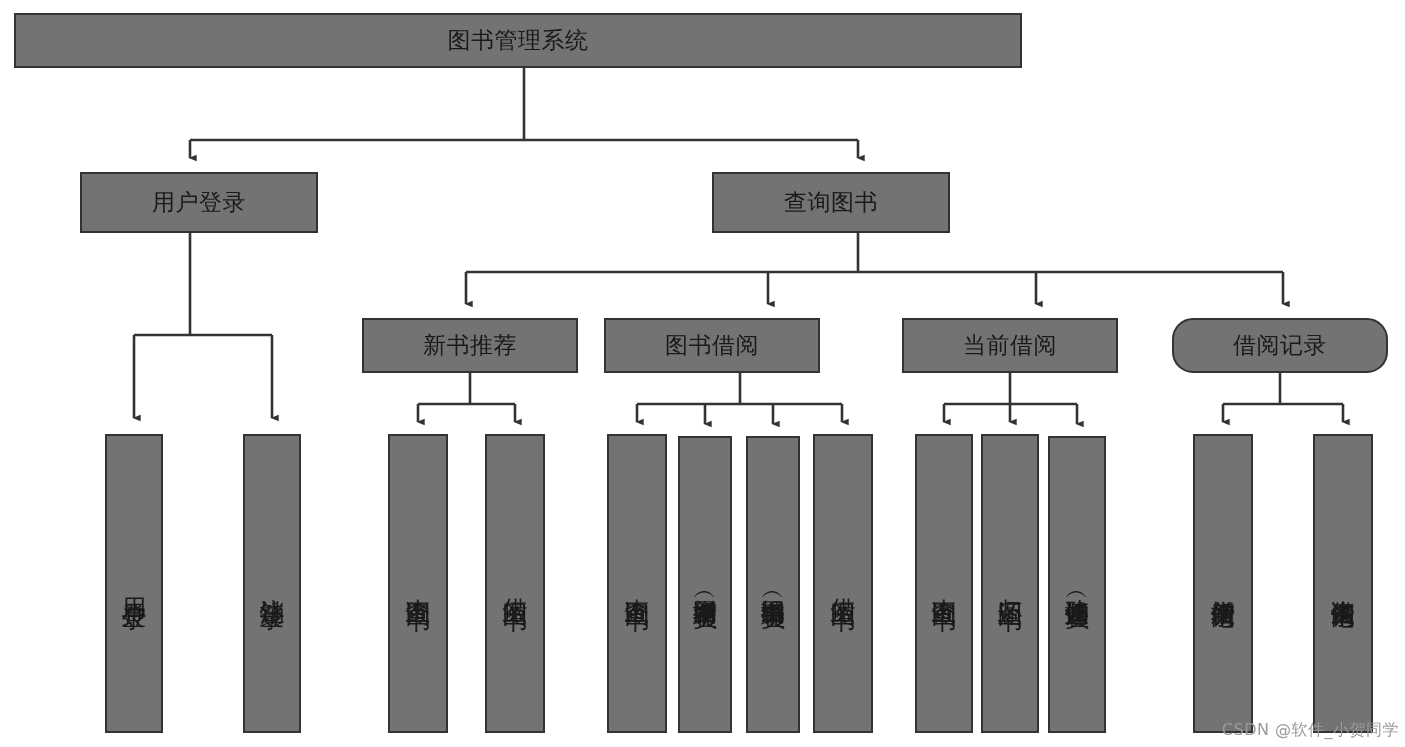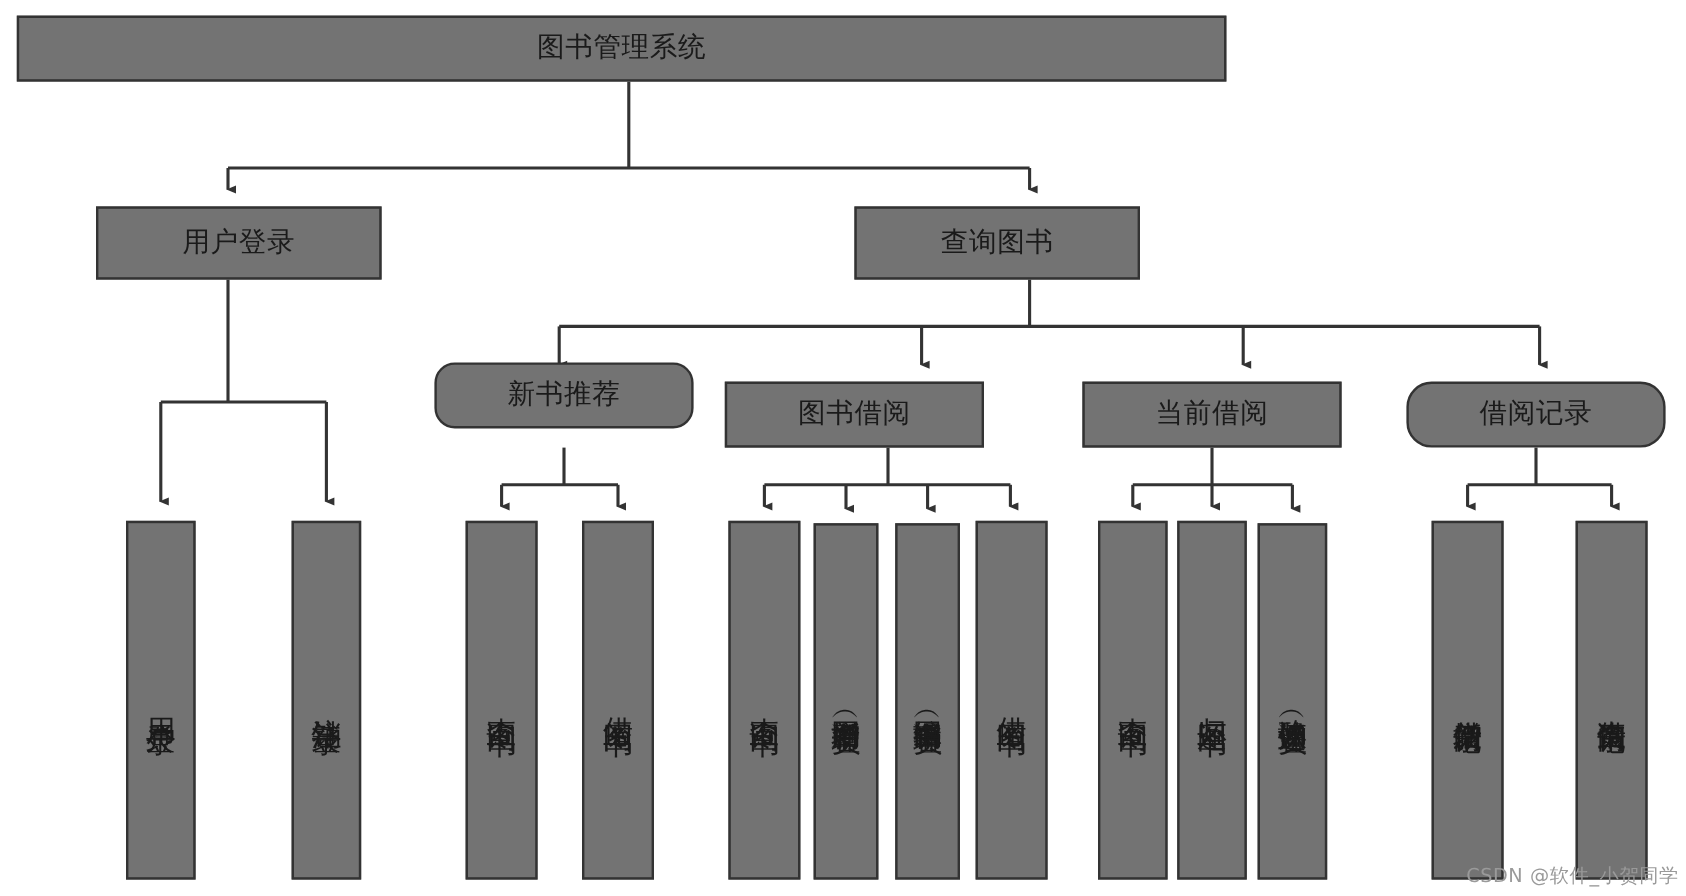--- a/index.html
+++ b/index.html
@@ -133,21 +133,21 @@
   </div>
 
   <div class="node horizontal" style="left:80px; top:172px; width:238px; height:61px;">
     <span class="label">用户登录</span>
   </div>
 
   <div class="node horizontal" style="left:712px; top:172px; width:238px; height:61px;">
     <span class="label">查询图书</span>
   </div>
 
-  <div class="node horizontal" style="left:362px; top:302px; width:216px; height:55px;border-radius:17px;">
+  <div class="node horizontal" style="left:362px; top:318px; width:216px; height:55px;">
     <span class="label">新书推荐</span>
   </div>
 
   <div class="node horizontal" style="left:604px; top:318px; width:216px; height:55px;">
     <span class="label">图书借阅</span>
   </div>
 
   <div class="node horizontal" style="left:902px; top:318px; width:216px; height:55px;">
     <span class="label">当前借阅</span>
   </div>

